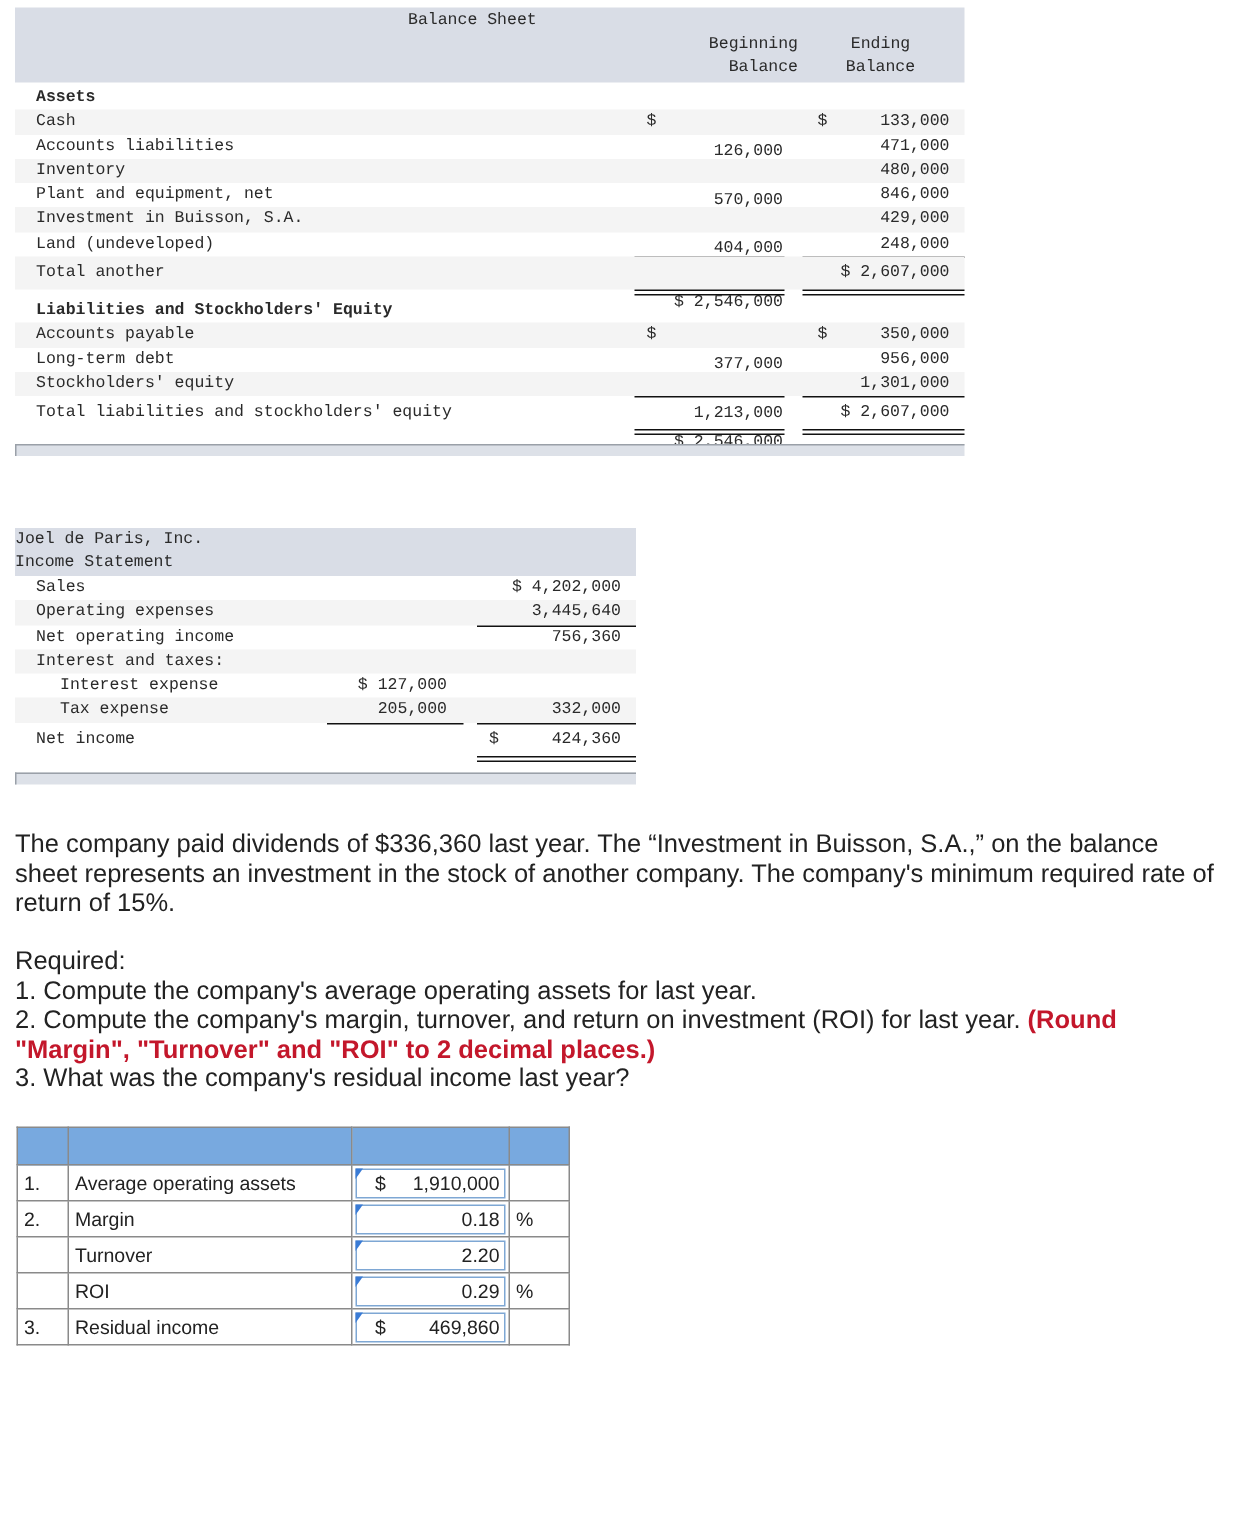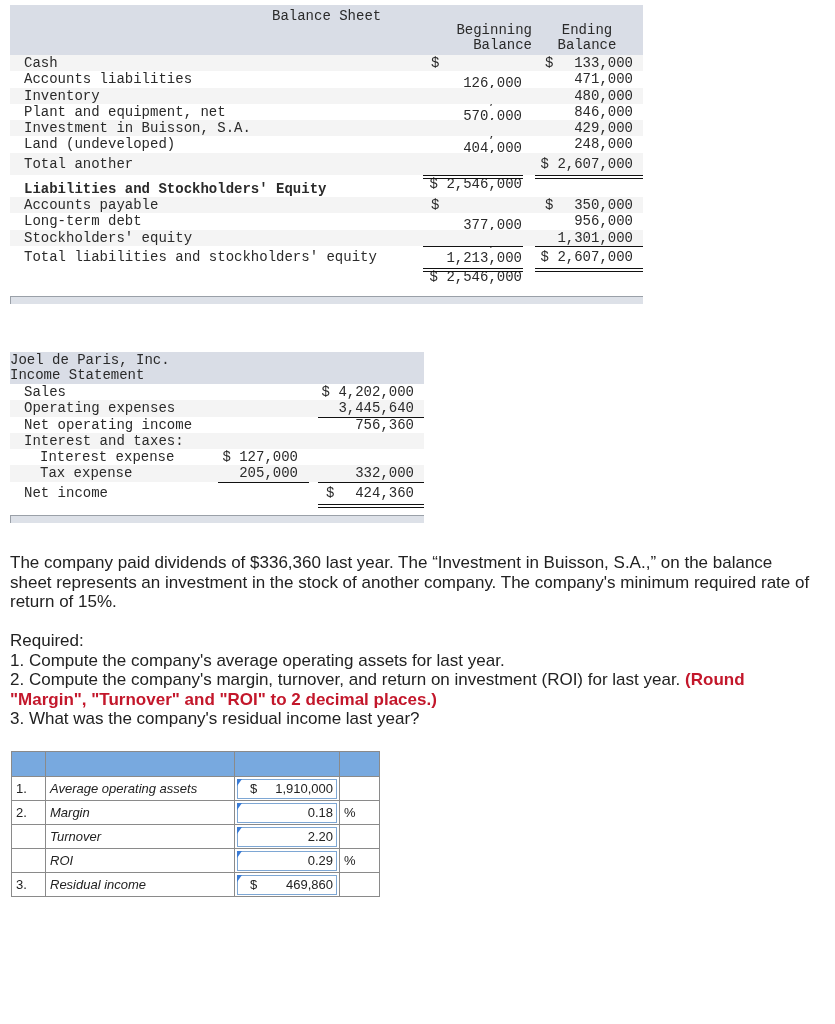--- a/index.html
+++ b/index.html
@@ -1,21 +1,21 @@
 <!DOCTYPE html>
 <html><head>
 <meta charset="utf-8">
 <style>
   * { box-sizing: border-box; margin: 0; padding: 0; }
   body {
     width: 835px; height: 1024px; background: #ffffff; position: relative;
     font-family: "Liberation Sans", sans-serif; color: #222;
     overflow: hidden;
   }
-  .mono { font-family: "Liberation Mono", "DejaVu Sans Mono", monospace; font-size: 14px; color: #2a2a2a; }
+  .mono { font-family: "Liberation Mono", "DejaVu Sans Mono", monospace; font-size: 11px; color: #2a2a2a; }
 
   
   #bs { position: absolute; left: 10px; top: 5px; width: 633px; }
   #bs .hdr { background: #d9dde6; height: 50px; position: relative; }
   #bs .hdr .title { position: absolute; left: 262px; top: 3px; }
   #bs .hdr .colh { position: absolute; top: 18px; width: 110px; text-align: center; line-height: 15px; }
   #bs .hdr .colh.beg { left: 412px; text-align: right; }
   #bs .hdr .colh.end { left: 522px; }
   .row { position: relative; height: 16.3px; line-height: 16.3px; }
   .row.alt { background: #f4f4f4; }
@@ -40,21 +40,21 @@
   
   .prose { position: absolute; left: 10px; width: 800px; font-size: 17px; line-height: 19.5px; color: #222; }
   .prose .red { color: #c3172b; font-weight: bold; }
   .prose .bold { font-weight: normal; }
 
   
   #ans { position: absolute; left: 11px; top: 751px; border-collapse: collapse; font-size: 13px; }
   #ans td { border: 1.5px solid #8a8a8a; height: 24px; padding: 0 4px; }
   #ans tr.head td { background: #78a9df; height: 25px; }
   #ans td.num { width: 34px; }
-  #ans td.lbl { width: 189px; font-style: italic; }
+  #ans td.lbl { width: 189px; }
   #ans td.inp { width: 105px; padding: 1px 2px; }
   #ans td.unit { width: 40px; }
   .input-box {
     position: relative; height: 20px; border: 1.5px solid #7ea7d4; background: #fff;
     display: flex; align-items: center; justify-content: flex-end; padding-right: 3px;
   }
   .input-box .flag {
     position: absolute; left: -1px; top: -1px; width: 0; height: 0;
     border-top: 7px solid #3a7bd5; border-right: 5px solid transparent;
   }
@@ -69,20 +69,23 @@
     <div class="colh beg">
       <div>Beginning</div>
       <div>Balance</div>
     </div>
     <div class="colh end">
       <div>Ending</div>
       <div>Balance</div>
     </div>
   </div>
 
+  <div class="row" style="margin-top:2px">
+    <span class="lbl bold">Assets</span>
+  </div>
   <div class="row alt">
     <span class="lbl">Cash</span>
     <span class="cur bs-c1">$</span>
     <span class="val bs-v1">126,000</span>
     <span class="cur bs-c2">$</span>
     <span class="val bs-v2">133,000</span>
   </div>
   <div class="row">
     <span class="lbl">Accounts liabilities</span>
     <span class="val bs-v1">343,000</span>

